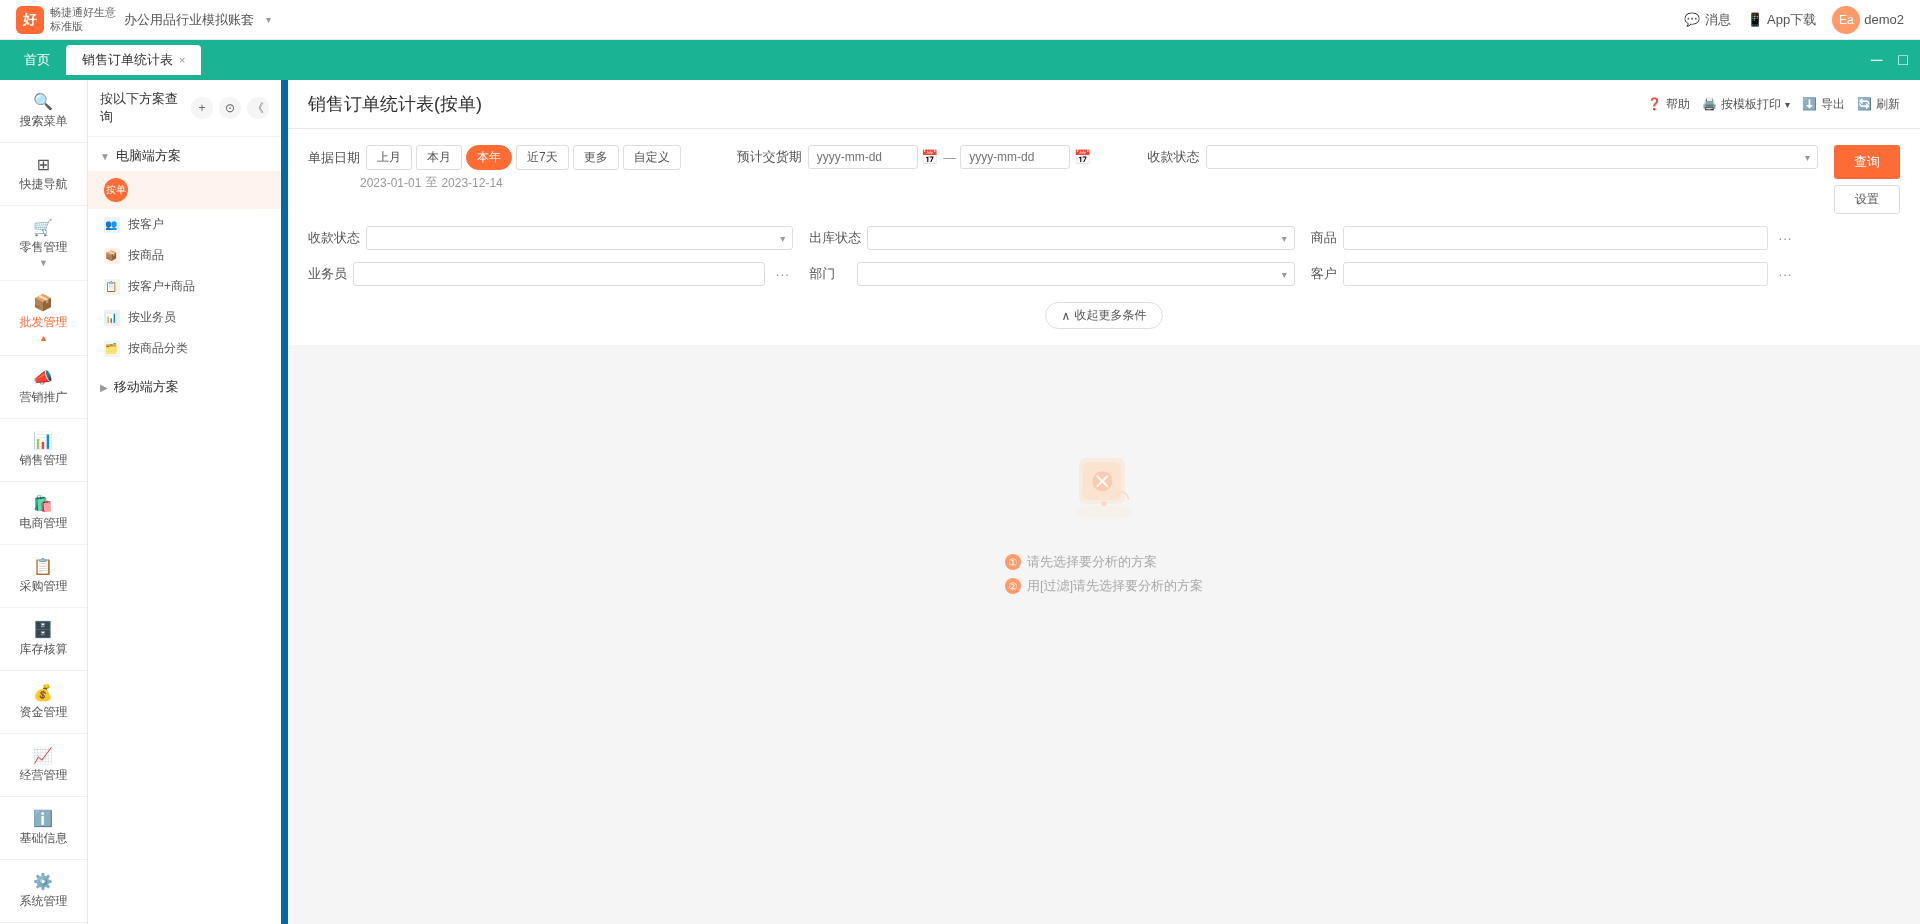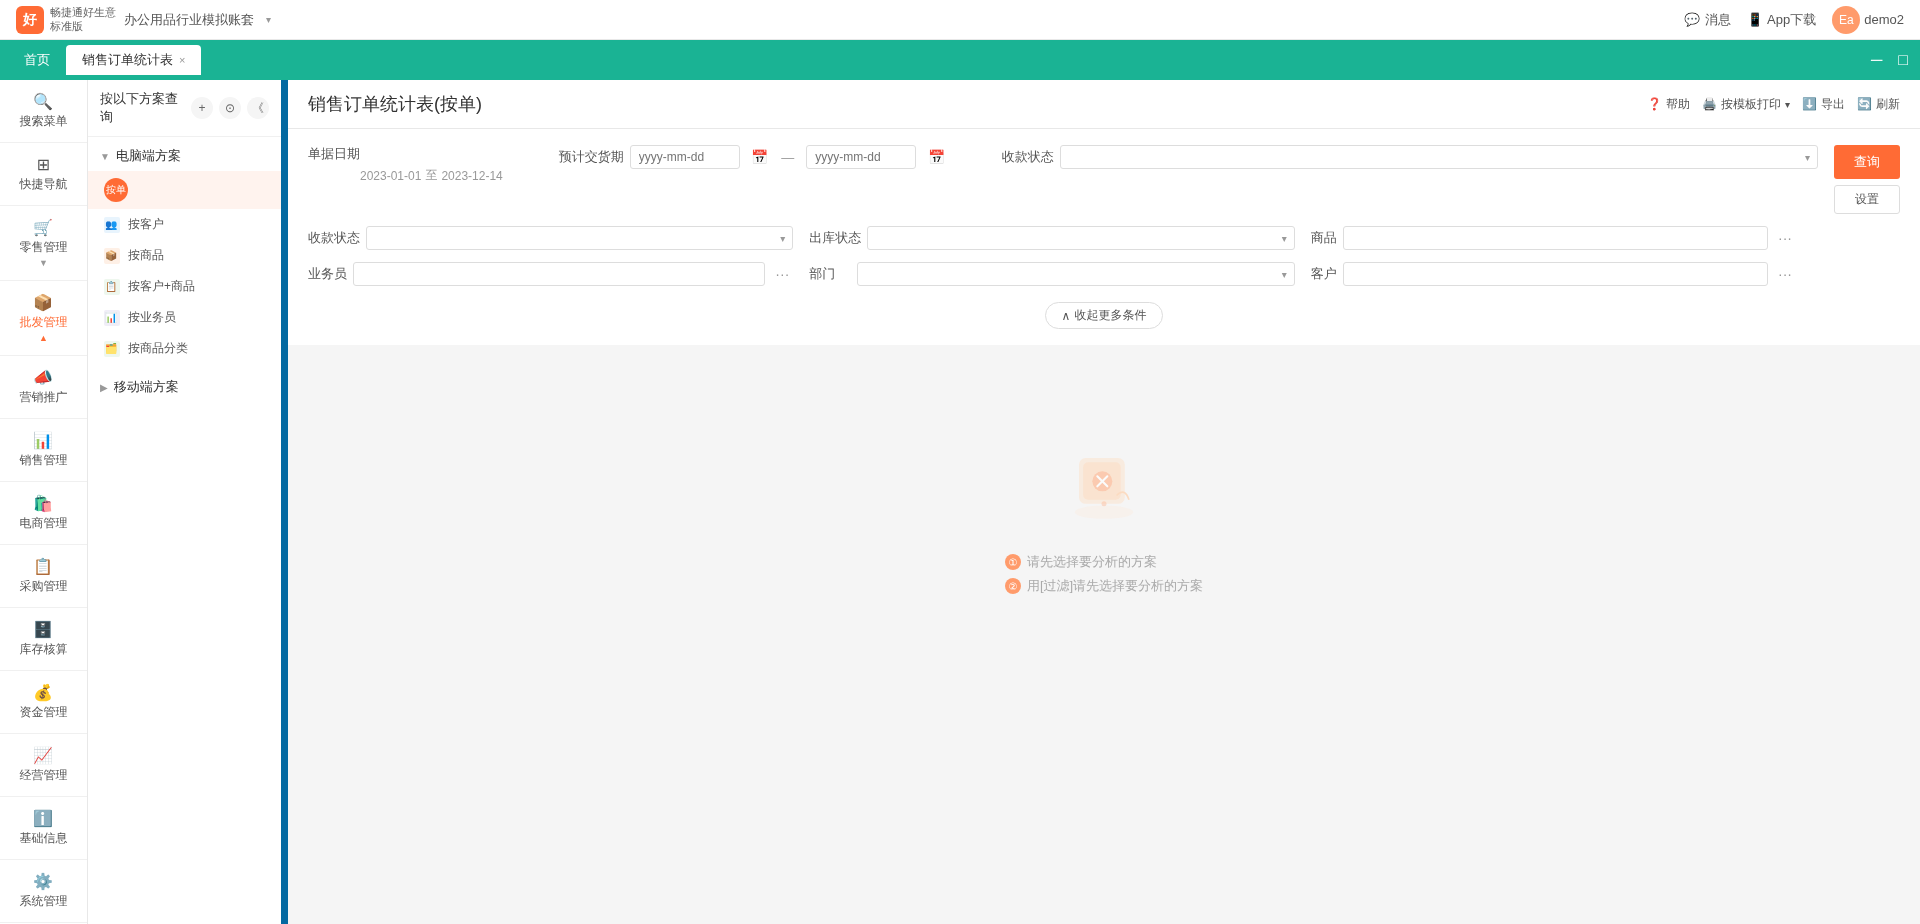--- a/index.html
+++ b/index.html
@@ -269,31 +269,39 @@
           </div>
         </div>
       </div>
 
       <div class="filter-area">
 
         <div style="display:flex; align-items:flex-start; gap:16px; margin-bottom:12px;">
           <div style="display:flex; flex-direction:column; gap:4px; flex-shrink:0;">
             <div style="display:flex; align-items:center; gap:6px;">
               <span style="font-size:13px;color:#555;white-space:nowrap">单据日期</span>
+              <div class="date-btns">
+                <button class="date-btn">上月</button>
+                <button class="date-btn">本月</button>
+                <button class="date-btn active">本年</button>
+                <button class="date-btn">近7天</button>
+                <button class="date-btn">更多</button>
+                <button class="date-btn">自定义</button>
+              </div>
             </div>
             <div style="display:flex; align-items:center; gap:4px; font-size:12px; color:#999; padding-left:52px;">
               <span>2023-01-01</span>
               <span> 至 </span>
               <span>2023-12-14</span>
             </div>
           </div>
 
           <div style="display:flex; align-items:center; gap:6px; flex-shrink:0; margin-left:40px;">
             <span style="font-size:13px;color:#555;white-space:nowrap">预计交货期</span>
-            <div style="display:flex; align-items:center; gap:12px;">
+            <div style="display:flex; align-items:center; gap:4px;">
               <input type="text" class="date-input" placeholder="yyyy-mm-dd" style="">
               <span class="calendar-icon">📅</span>
               <span style="color:#999">—</span>
               <input type="text" class="date-input" placeholder="yyyy-mm-dd" style="">
               <span class="calendar-icon">📅</span>
             </div>
           </div>
 
           <div style="display:flex; align-items:center; gap:6px; flex: 1; margin-left:40px;">
             <span style="font-size:13px;color:#555;white-space:nowrap">收款状态</span>

